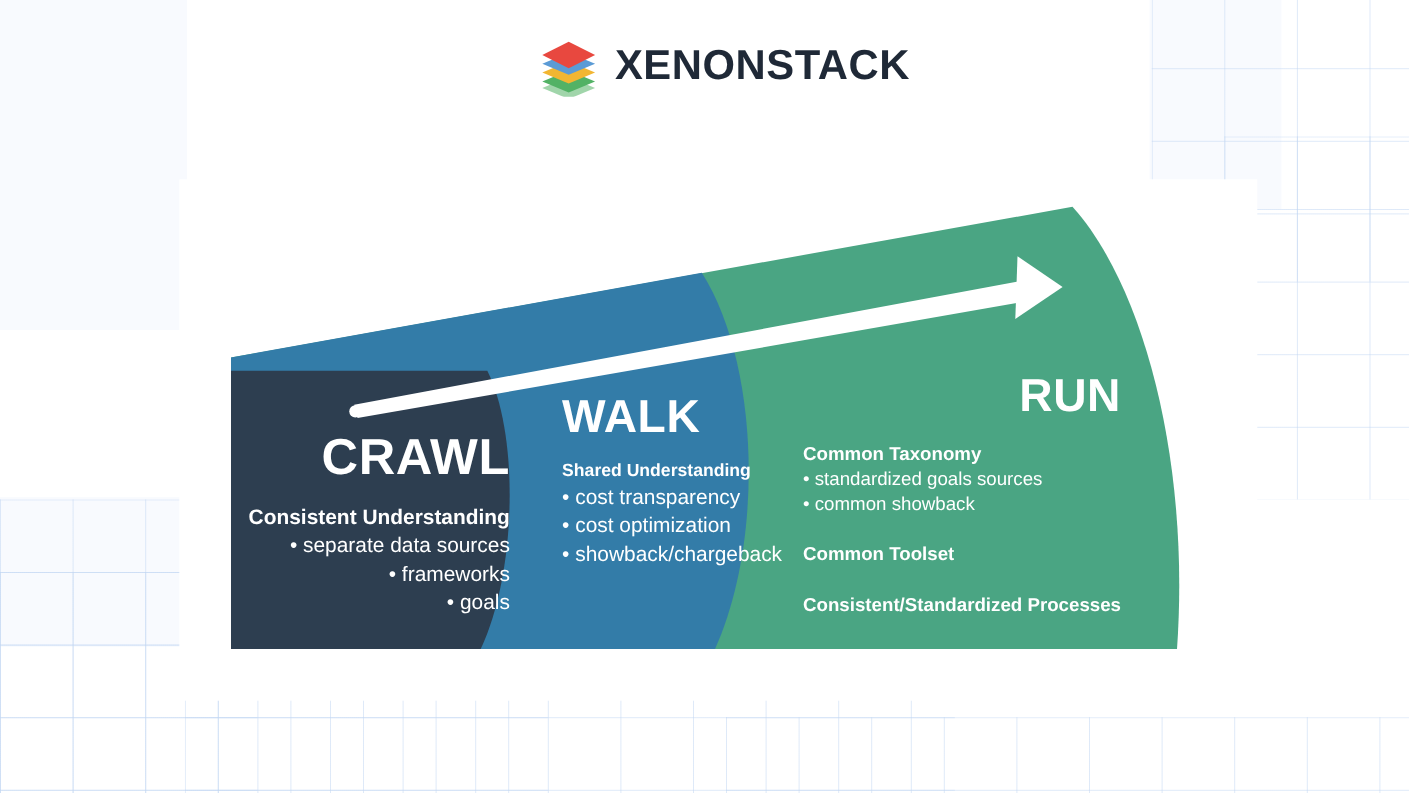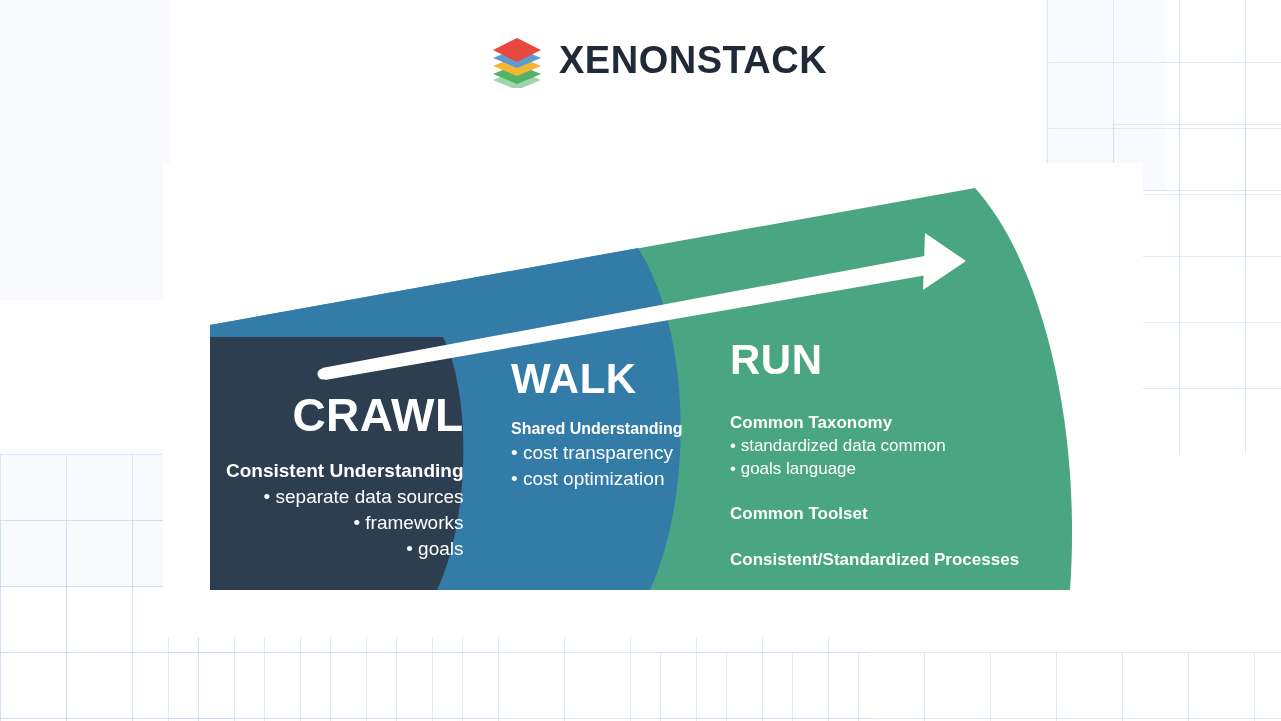--- a/index.html
+++ b/index.html
@@ -136,24 +136,24 @@
   #stage-crawl .stage-list li { font-size: 19px; margin-top: 4px; margin-left: 21px; }
 
   
   #stage-walk { left: 487px; top: 358px; margin-left: 24px; }
   #stage-walk .stage-title { font-size: 42px; }
   #stage-walk .stage-sub   { font-size: 16px; margin-top: 20px; }
   #stage-walk .stage-list li { font-size: 19px; margin-top: 4px; }
 
   
   #stage-run { left: 730px; top: 339px; }
-  #stage-run .stage-title { font-size: 42px; }
+  #stage-run .stage-title { font-size: 42px; text-align: right; }
   #stage-run .stage-sub   { font-size: 17px; }
   #stage-run .stage-list li { font-size: 17px; margin-top: 3px; }
-  #stage-run .run-group-1 { margin-top: 32px; }
+  #stage-run .run-group-1 { margin-top: 22px; }
   #stage-run .run-group-2 { margin-top: 25px; }
   #stage-run .run-group-3 { margin-top: 26px; }
 </style>
 </head>
 <body>
 
 <div id="page">
 
   <div class="bg-grid-layer">
     <div class="bg-tint bt-1"></div>
@@ -234,34 +234,37 @@
   <div class="stage" id="stage-walk">
     <div class="stage-title">WALK</div>
     <div class="stage-sub">Shared Understanding</div>
     <ul class="stage-list">
       <li>
         <span>•&nbsp;</span><span>cost transparency</span>
       </li>
       <li>
         <span>•&nbsp;</span><span>cost optimization</span>
       </li>
+      <li>
+        <span>•&nbsp;</span><span>showback/chargeback</span>
+      </li>
     </ul>
   </div>
 
   <div class="stage" id="stage-run">
     <div class="stage-title">RUN</div>
 
     <div class="run-group-1">
       <div class="stage-sub">Common Taxonomy</div>
       <ul class="stage-list">
         <li>
-          <span>•&nbsp;</span><span>standardized data common</span>
+          <span>•&nbsp;</span><span>standardized goals sources</span>
         </li>
         <li>
-          <span>•&nbsp;</span><span>goals language</span>
+          <span>•&nbsp;</span><span>common showback</span>
         </li>
       </ul>
     </div>
 
     <div class="run-group-2">
       <div class="stage-sub">Common Toolset</div>
     </div>
 
     <div class="run-group-3">
       <div class="stage-sub">Consistent/Standardized Processes</div>

